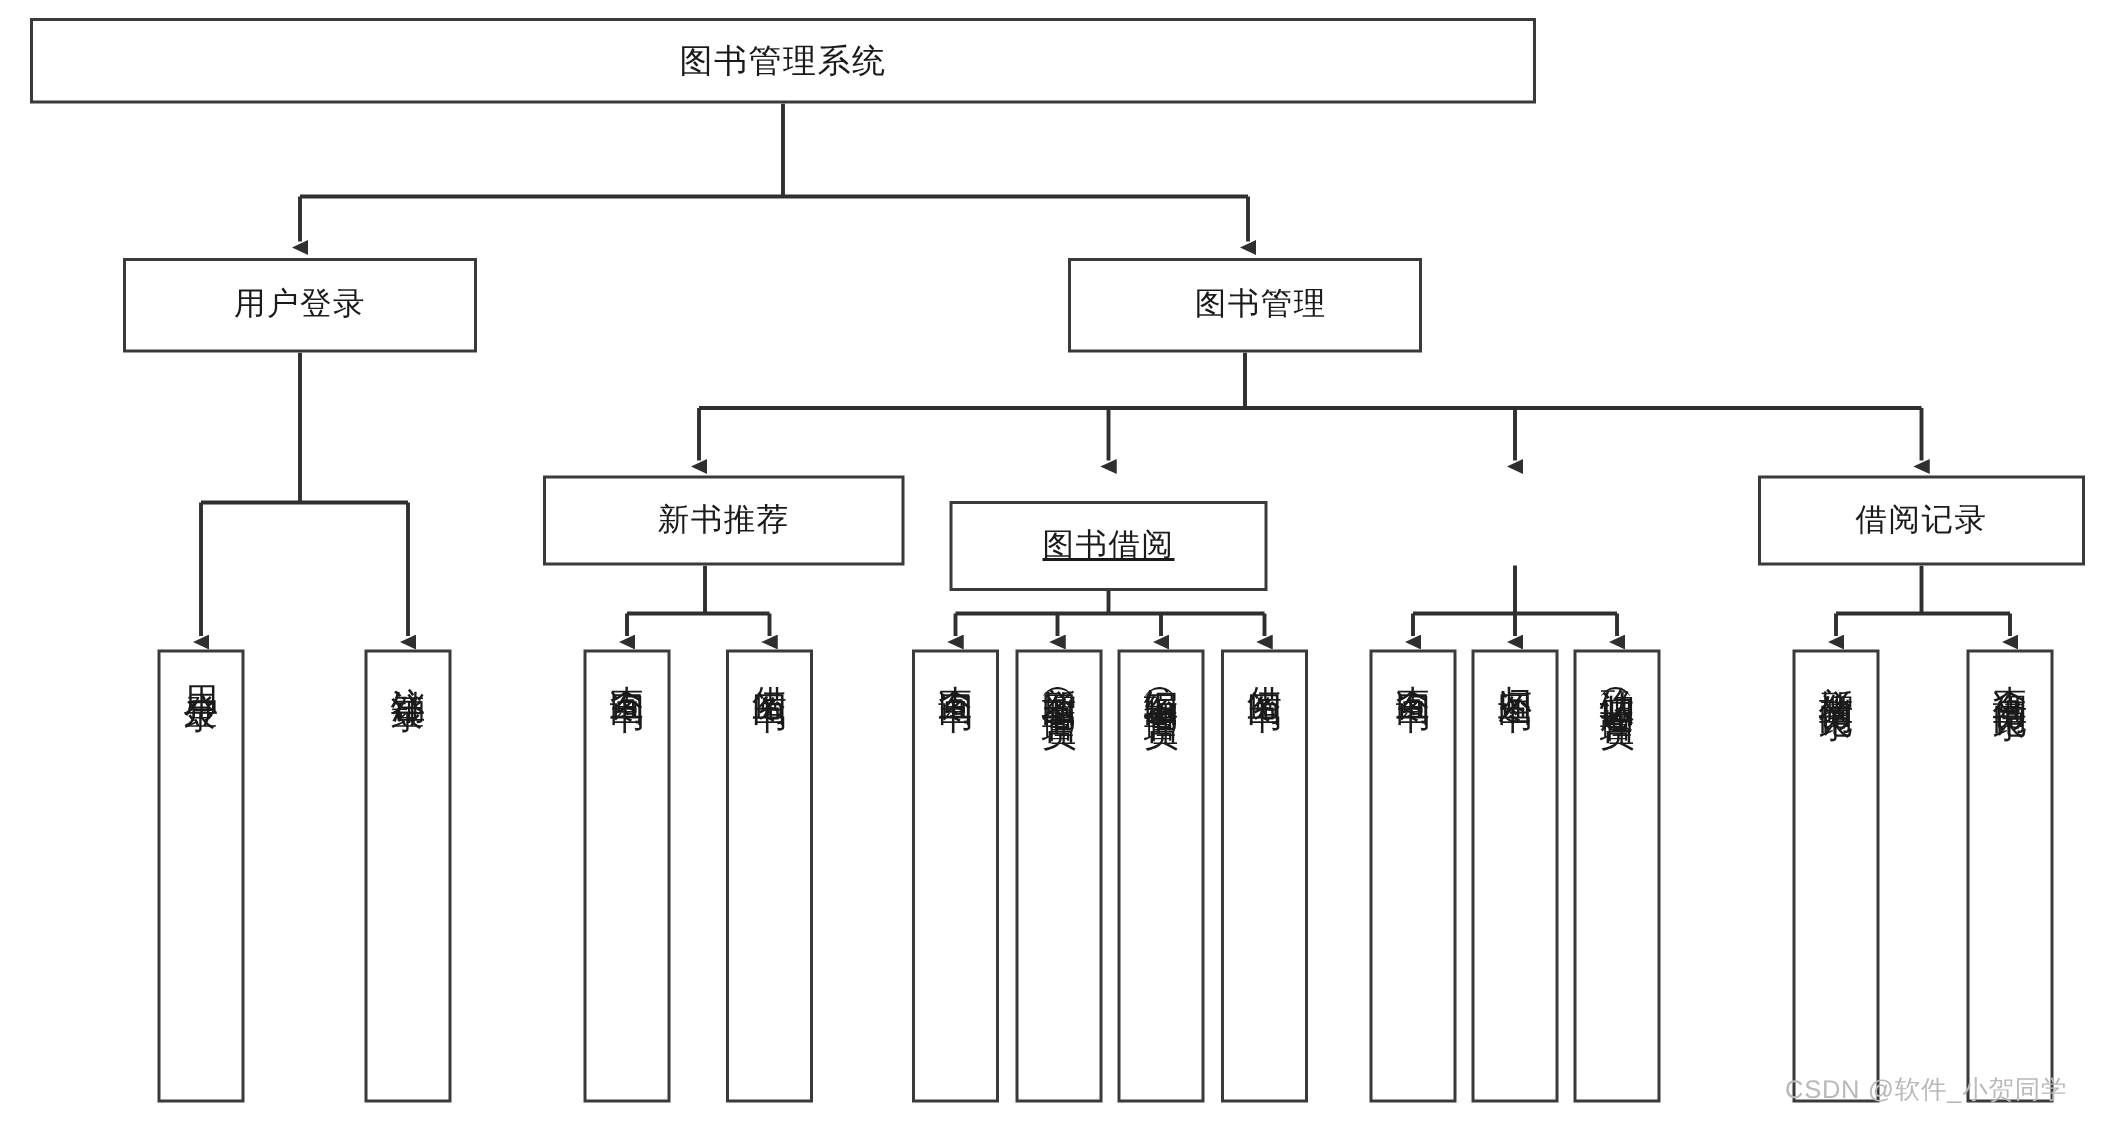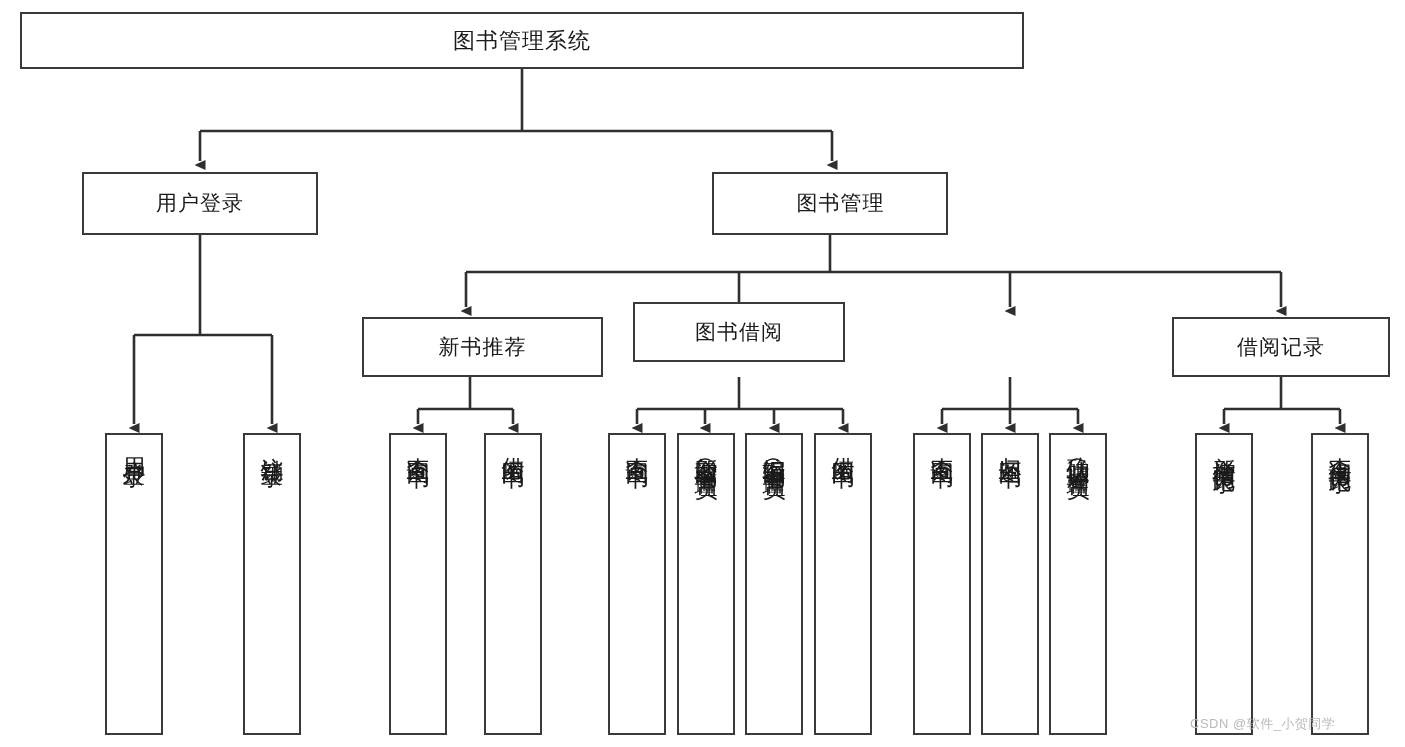--- a/index.html
+++ b/index.html
@@ -60,21 +60,21 @@
   .node.v .label {
     writing-mode: vertical-rl;
     text-orientation: upright;
     font-size: 23px;
     letter-spacing: 3px;
     line-height: 1;
     white-space: nowrap;
   }
   .watermark {
     position: absolute;
-    font-size: 13px;
+    font-size: 17px;
     color: #b9b9b9;
     white-space: nowrap;
     letter-spacing: 0.5px;
   }
 </style>
 </head>
 <body>
 
 <div id="canvas">
 
@@ -135,21 +135,21 @@
   <div class="node h" style="left:82px; top:172px; width:236px; height:63px;">
     <span class="label">用户登录</span>
   </div>
   <div class="node h" style="left:712px; top:172px; width:236px; height:63px;padding-left:21px;">
     <span class="label">图书管理</span>
   </div>
 
   <div class="node h" style="left:362px; top:317px; width:241px; height:60px;">
     <span class="label">新书推荐</span>
   </div>
-  <div class="node h" style="left:633px; top:302px; width:212px; height:60px;">
+  <div class="node h" style="left:633px; top:334px; width:212px; height:60px;text-decoration:underline;">
     <span class="label">图书借阅</span>
   </div>
   <div class="node h" style="left:1172px; top:317px; width:218px; height:60px;">
     <span class="label">借阅记录</span>
   </div>
 
   <div class="node v" style="left:105px; top:433px; width:58px; height:302px;">
     <span class="label">用户登录</span>
   </div>
   <div class="node v" style="left:243px; top:433px; width:58px; height:302px;">

